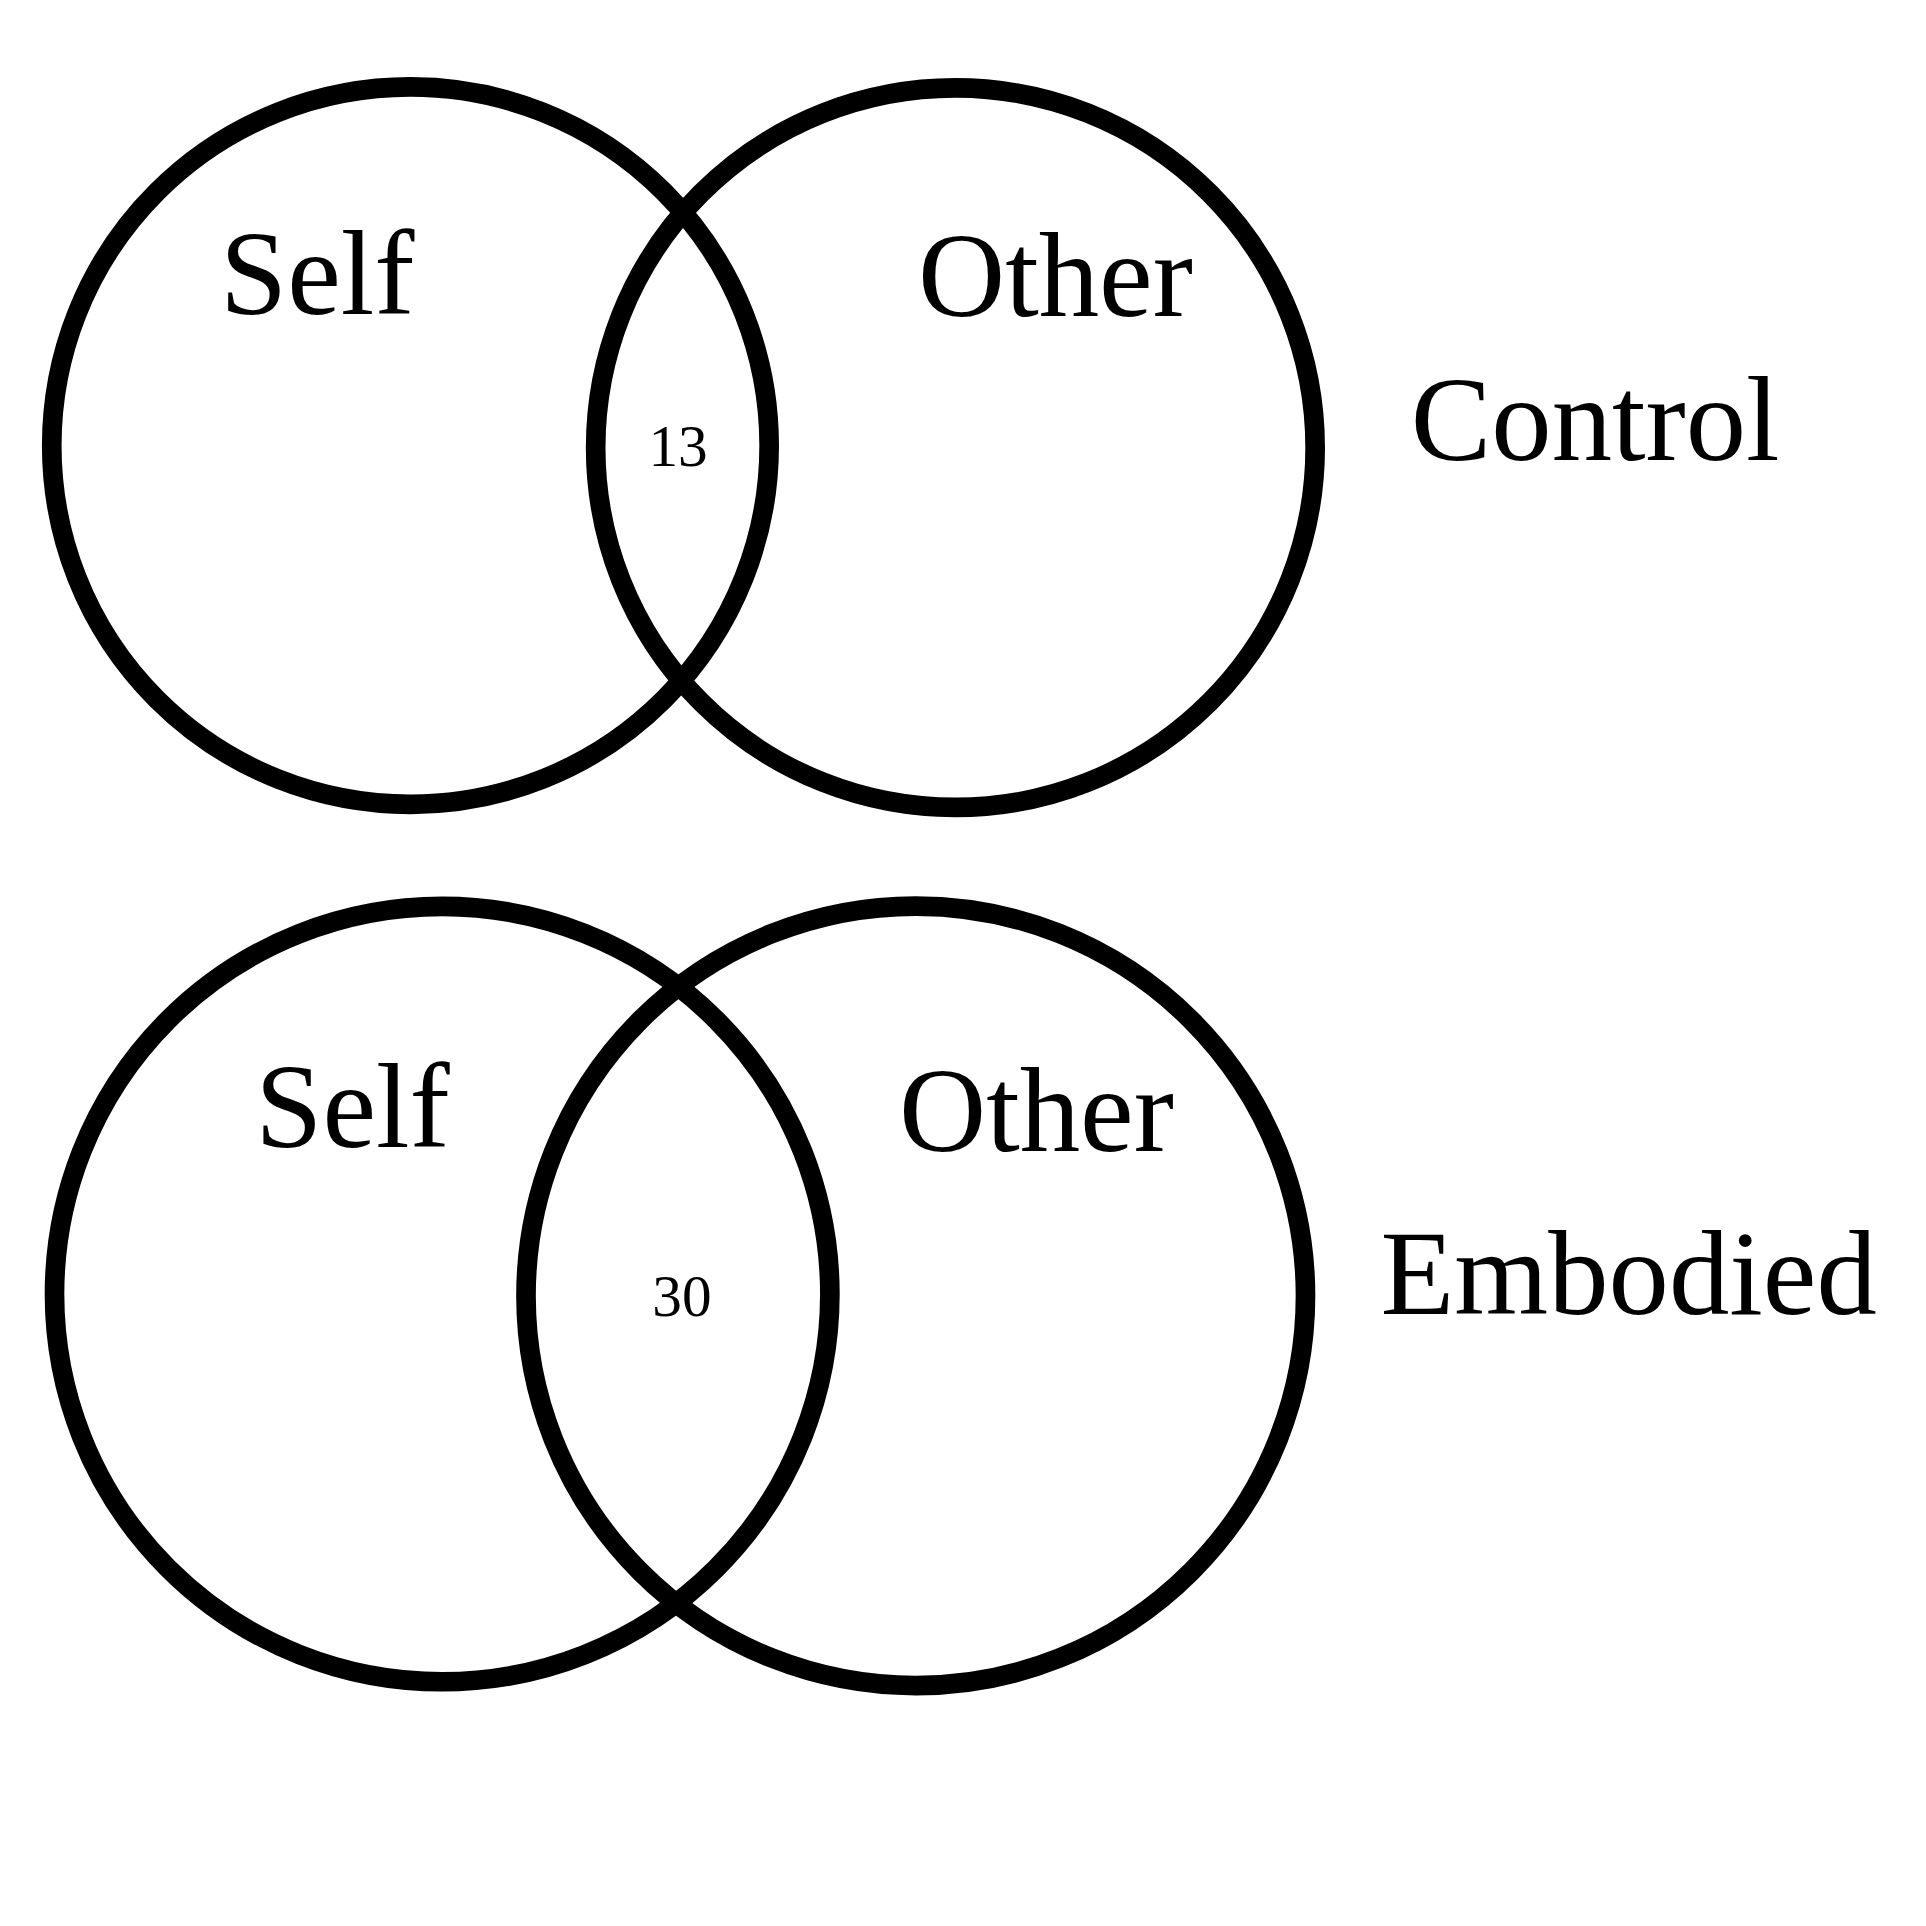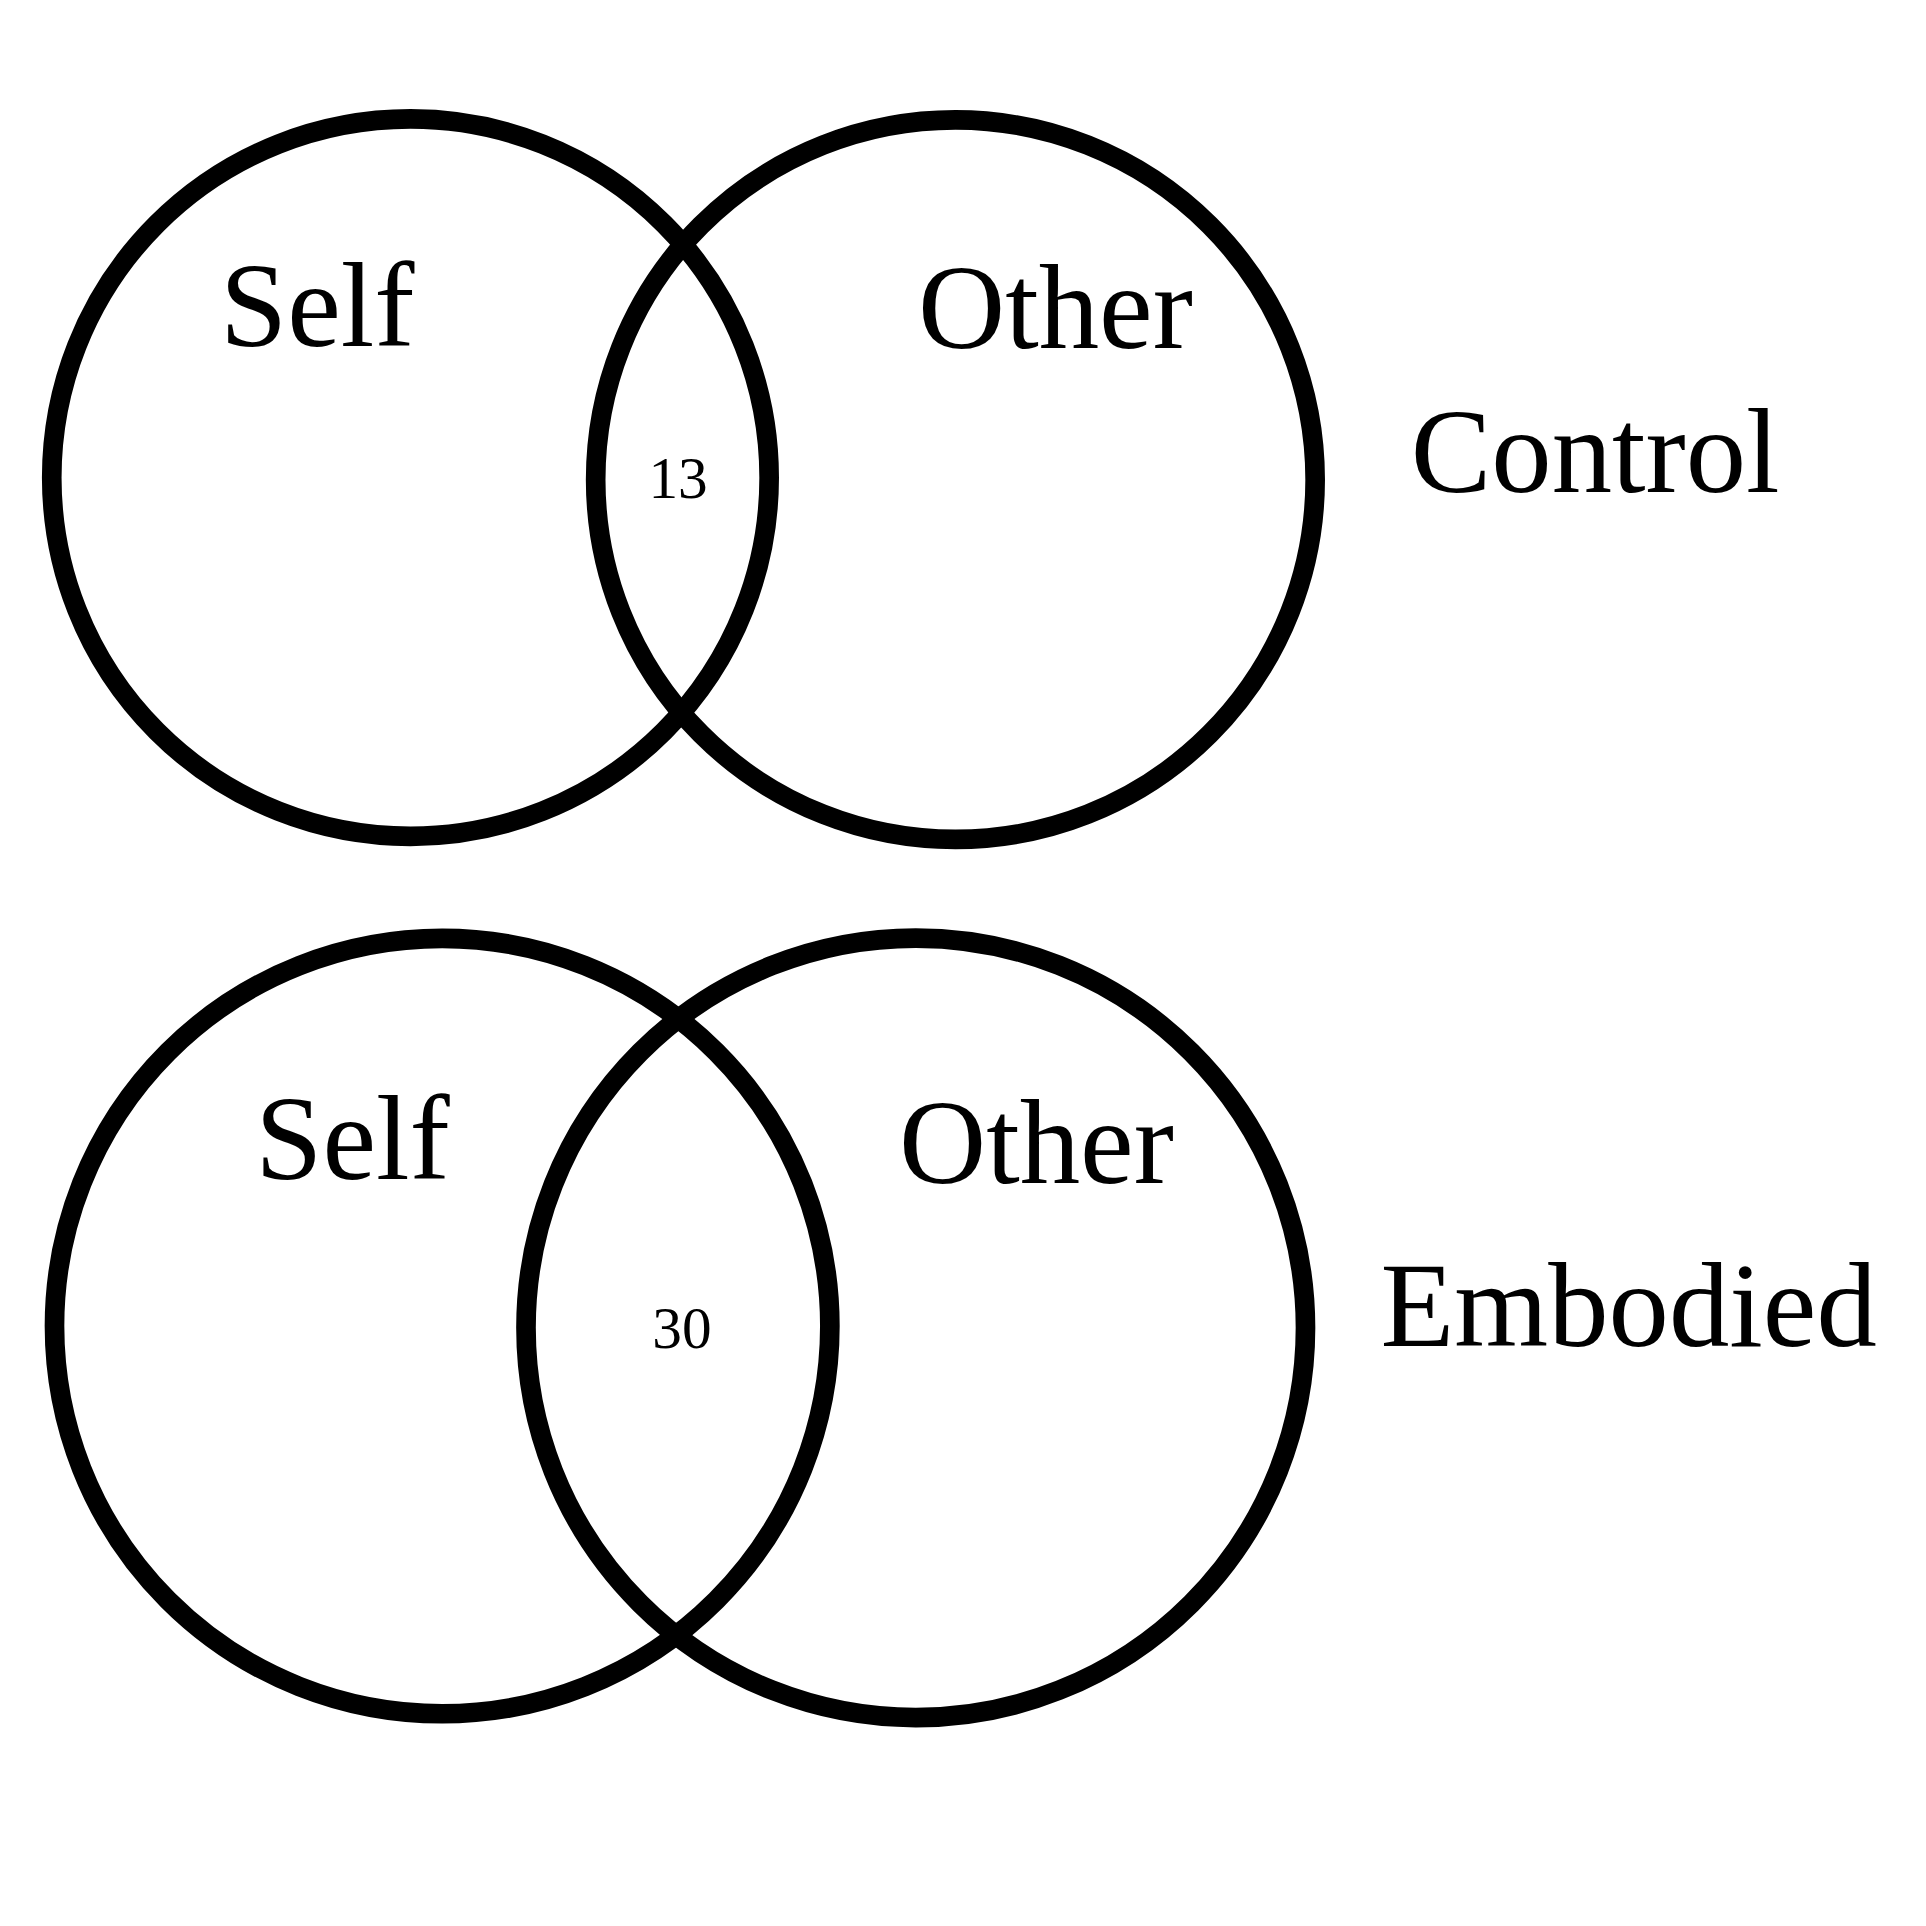--- a/index.html
+++ b/index.html
@@ -3,21 +3,20 @@
 <meta charset="utf-8">
 <style>
   html, body {
     margin: 0;
     padding: 0;
     background: #ffffff;
   }
   .figure-wrap {
     width: 100%;
     background: #bef264;
-    margin-top: 32px;
   }
   svg {
     display: block;
     width: 100%;
     height: auto;
     background: #ffffff;
   }
   .venn-circle {
     fill: none;
     stroke: #000000;

